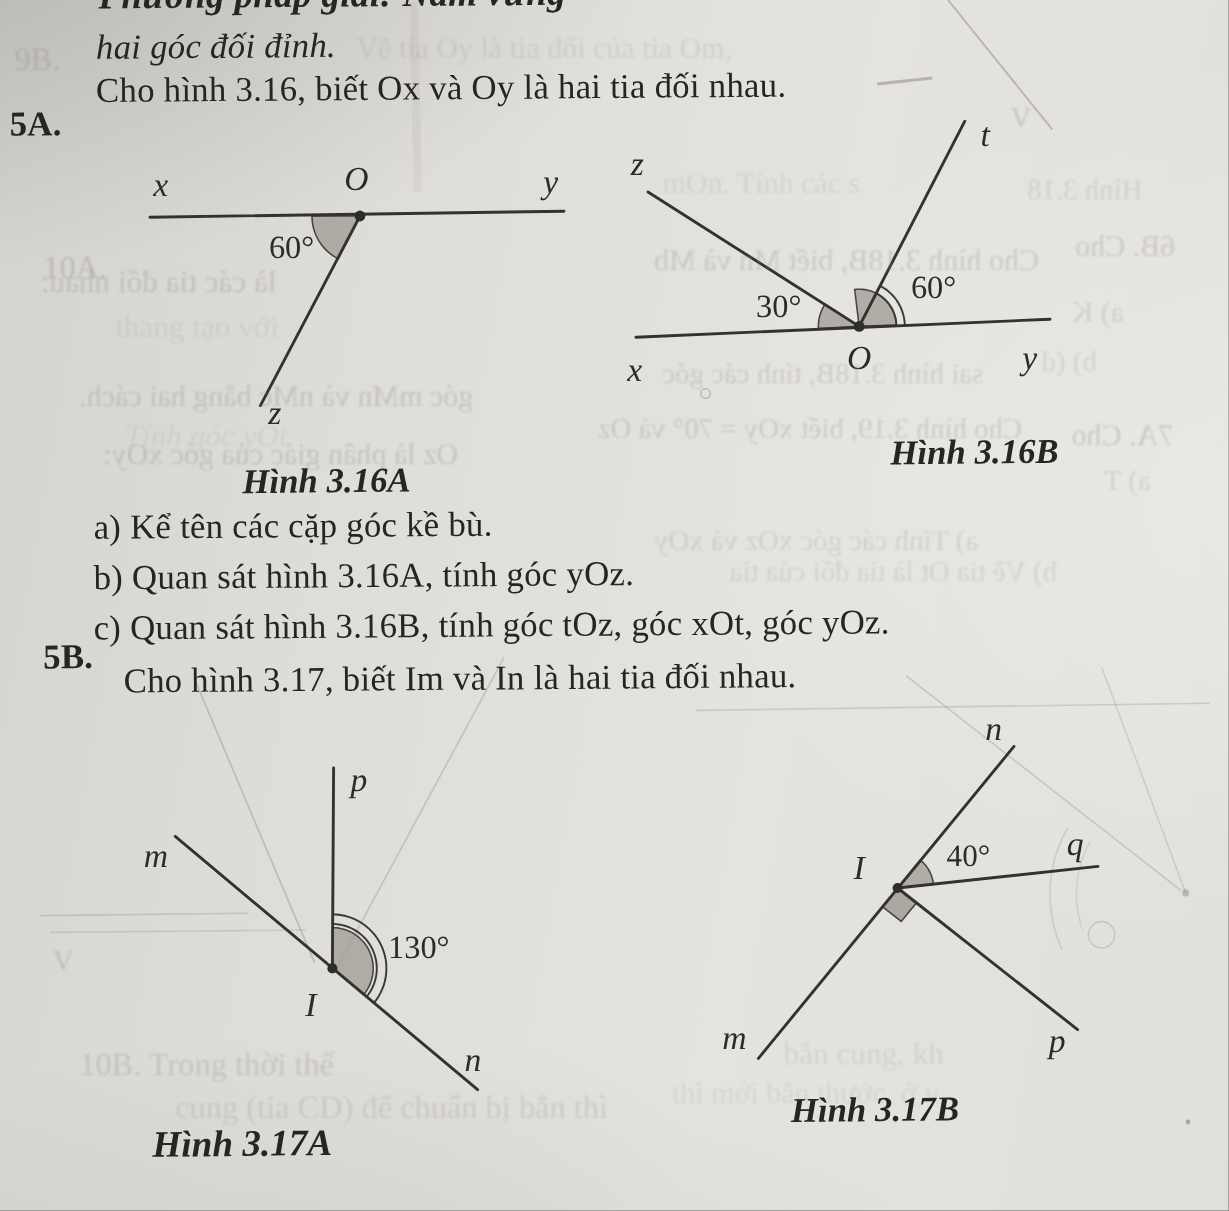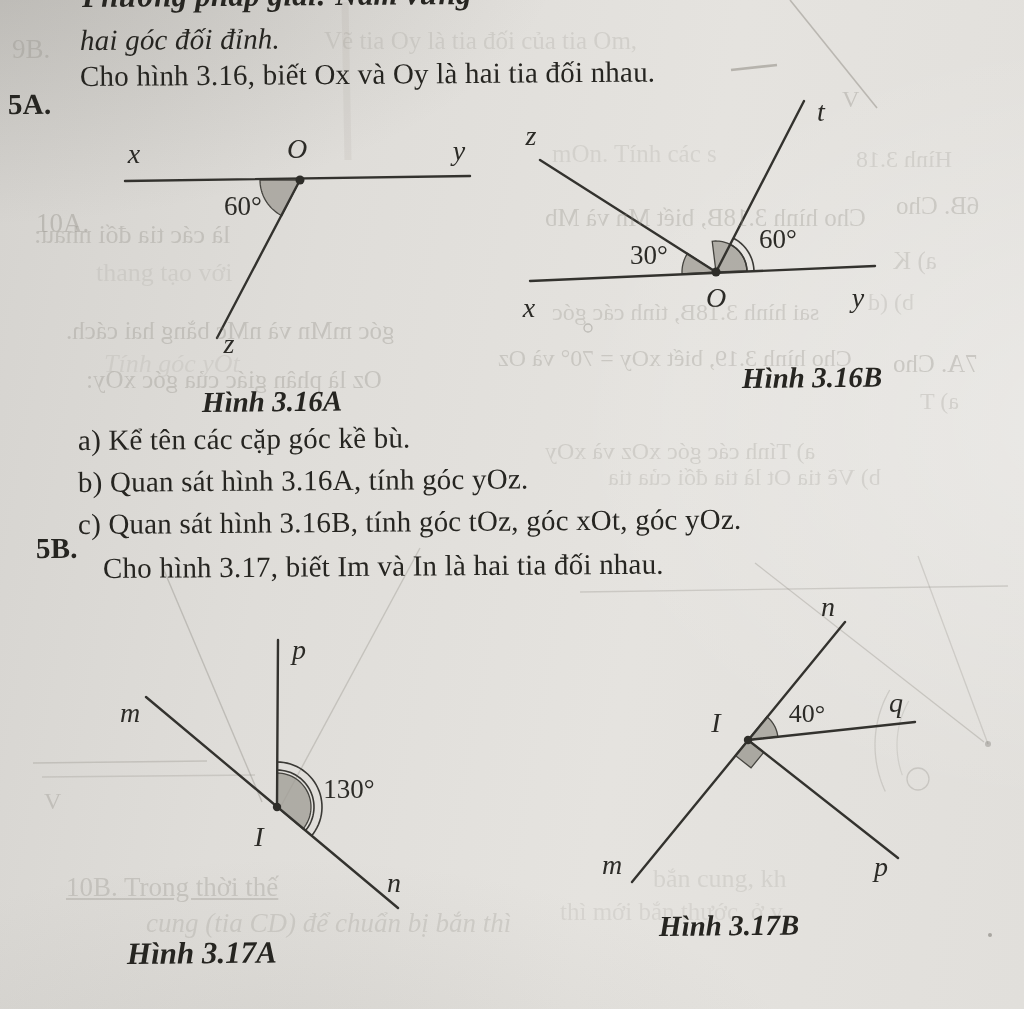--- a/index.html
+++ b/index.html
@@ -100,44 +100,44 @@
         <text x="896" y="706" fill="#2c2b27" font-size="28" text-anchor="middle" dominant-baseline="middle" font-family="&quot;Liberation Serif&quot;,serif" font-style="italic">q</text>
         <text x="612" y="868" fill="#2c2b27" font-size="28" text-anchor="middle" dominant-baseline="middle" font-family="&quot;Liberation Serif&quot;,serif" font-style="italic">m</text>
         <text x="881" y="870" fill="#2c2b27" font-size="28" text-anchor="middle" dominant-baseline="middle" font-family="&quot;Liberation Serif&quot;,serif" font-style="italic">p</text>
         <text x="716" y="726" fill="#2c2b27" font-size="28" text-anchor="middle" dominant-baseline="middle" font-family="&quot;Liberation Serif&quot;,serif" font-style="italic">I</text>
         <text x="807" y="716" fill="#2c2b27" font-size="26" text-anchor="middle" dominant-baseline="middle" font-family="&quot;Liberation Serif&quot;,serif">40°</text>
       </g>
     </svg>
 
   <div id="ghostlayer">
       <div class="ghost" style="left: 12px; top: 34px; font-size: 27px; opacity: 0.33;">9B.</div>
-      <div class="ghost" style="left: 324px; top: 27px; font-size: 25px; opacity: 0.2;">Vẽ tia Oy là tia đối của tia Om,</div>
+      <div class="ghost" style="left: 297px; top: 27px; font-size: 25px; opacity: 0.2;">Vẽ tia Oy là tia đối của tia Om,</div>
       <div class="ghost" style="left: 552px; top: 140px; font-size: 25px; opacity: 0.18;">mOn. Tính các s</div>
       <div class="ghost mir" style="left: 856px; top: 146px; font-size: 24px; opacity: 0.22;">Hình 3.18</div>
       <div class="ghost mir" style="left: 896px; top: 192px; font-size: 25px; opacity: 0.3;">6B. Cho</div>
       <div class="ghost" style="left: 36px; top: 208px; font-size: 27px; opacity: 0.38;">10A.</div>
       <div class="ghost mir" style="left: 34px; top: 220px; font-size: 26px; opacity: 0.32;">là các tia đối nhau:</div>
       <div class="ghost mir" style="left: 545px; top: 204px; font-size: 25px; opacity: 0.3;">Cho hình 3.18B, biết Mn và Mb</div>
       <div class="ghost" style="left: 96px; top: 258px; font-size: 26px; opacity: 0.16;">thang tạo với</div>
       <div class="ghost mir" style="left: 893px; top: 247px; font-size: 25px; opacity: 0.25;">a) K</div>
       <div class="ghost mir" style="left: 552px; top: 299px; font-size: 24px; opacity: 0.28;">sai hình 3.18B, tính các góc</div>
       <div class="ghost mir" style="left: 868px; top: 289px; font-size: 24px; opacity: 0.22;">b) (d</div>
       <div class="ghost mir" style="left: 66px; top: 317px; font-size: 25px; opacity: 0.32;">góc mMn và nMc bằng hai cách.</div>
       <div class="ghost" style="left: 104px; top: 349px; font-size: 26px; opacity: 0.15; font-style: italic;">Tính góc yOt</div>
       <div class="ghost mir" style="left: 86px; top: 366px; font-size: 25px; opacity: 0.32;">Oz là phân giác của góc xOy:</div>
       <div class="ghost mir" style="left: 498px; top: 345px; font-size: 24px; opacity: 0.3;">Cho hình 3.19, biết xOy = 70° và Oz</div>
       <div class="ghost mir" style="left: 893px; top: 350px; font-size: 25px; opacity: 0.33;">7A. Cho</div>
       <div class="ghost mir" style="left: 920px; top: 388px; font-size: 24px; opacity: 0.24;">a) T</div>
       <div class="ghost mir" style="left: 545px; top: 438px; font-size: 24px; opacity: 0.24;">a) Tính các góc xOz và xOy</div>
       <div class="ghost mir" style="left: 608px; top: 464px; font-size: 24px; opacity: 0.22;">b) Vẽ tia Ot là tia đối của tia</div>
       <div class="ghost" style="left: 842px; top: 86px; font-size: 24px; opacity: 0.35;">V</div>
       <div class="ghost" style="left: 44px; top: 788px; font-size: 24px; opacity: 0.33;">V</div>
-      <div class="ghost" style="left: 66px; top: 872px; font-size: 27px; opacity: 0.3; text-decoration: underline;">10B. Trong thời thế</div>
+      <div class="ghost" style="left: 66px; top: 872px; font-size: 27px; opacity: 0.3;">10B. Trong thời thế</div>
       <div class="ghost" style="left: 653px; top: 864px; font-size: 26px; opacity: 0.18; text-align: right;">bắn cung, kh</div>
-      <div class="ghost" style="left: 146px; top: 908px; font-size: 27px; opacity: 0.24; font-style: italic;">cung (tia CD) để chuẩn bị bắn thì</div>
+      <div class="ghost" style="left: 146px; top: 908px; font-size: 27px; opacity: 0.24;">cung (tia CD) để chuẩn bị bắn thì</div>
       <div class="ghost" style="left: 560px; top: 898px; font-size: 25px; opacity: 0.16;">thì mới bắn thước, ở v</div>
     </div>
 
   <div class="row bold ital" style="left:82px;top:-21px;font-size:31px;">Phương pháp giải: Nắm vững</div>
 
   <div class="row ital" style="left:80px;top:24px;">hai góc đối đỉnh.</div>
 
   <div class="row bold" style="left:8px;top:60px;margin-top:28px;">5A.</div>
   <div class="row" style="left:80px;top:60px;"><span>Cho hình 3.16, biết </span><span class="it">Ox</span><span> và </span><span class="it">Oy</span><span> là hai tia đối nhau.</span></div>
 

